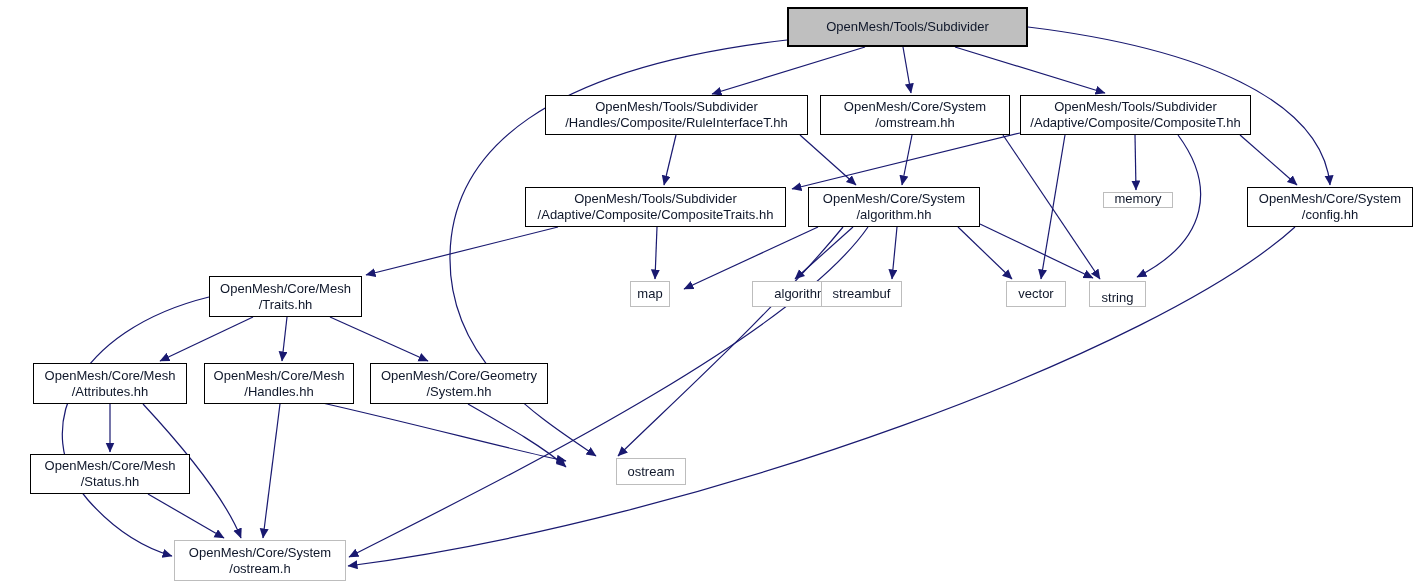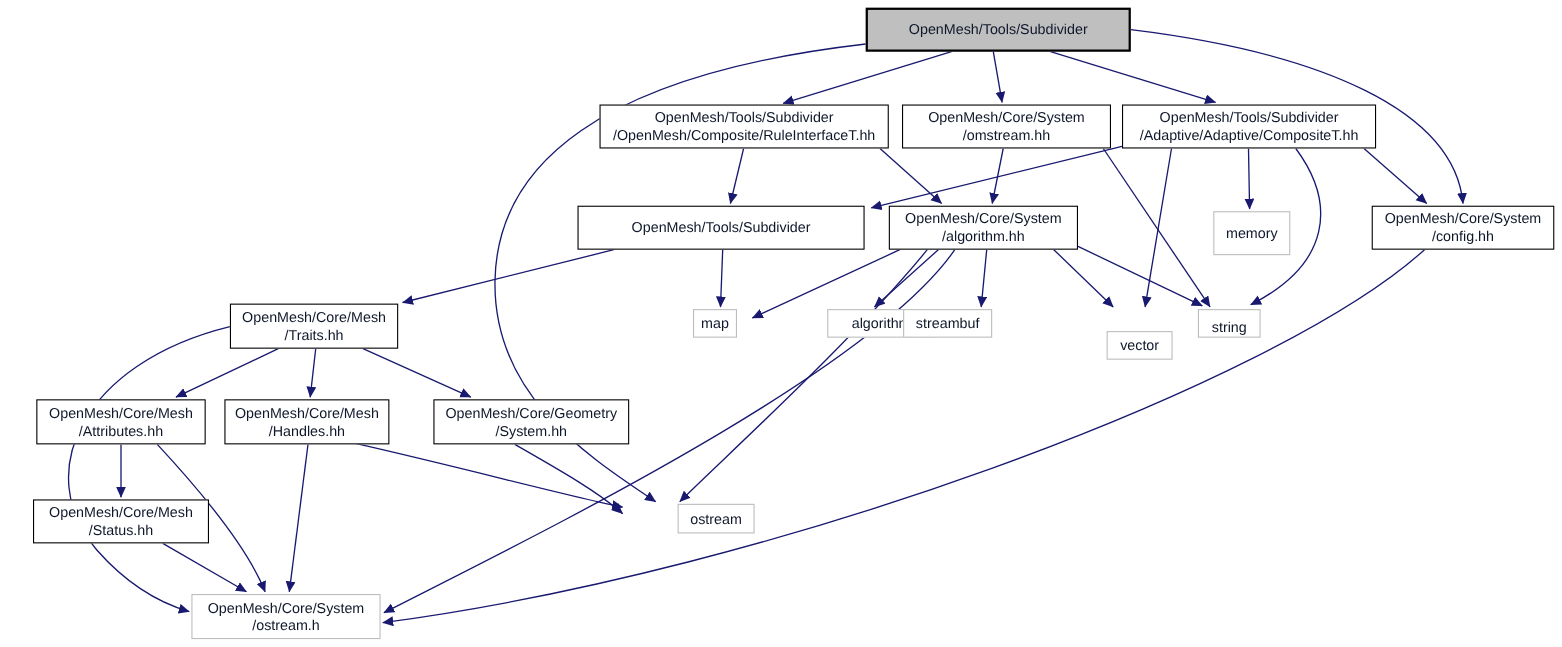--- a/index.html
+++ b/index.html
@@ -62,72 +62,73 @@
       <path d="M148,494 L224,538" class="edge" stroke="#191970" marker-end="url(#arrow)"></path>
       <path d="M280,404 L263,538" class="edge" stroke="#191970" marker-end="url(#arrow)"></path>
       <path d="M318,402 C420,425 520,452 566,461" class="edge" stroke="#191970" marker-end="url(#arrow)"></path>
       <path d="M468,404 C510,428 545,448 566,467" class="edge" stroke="#191970" marker-end="url(#arrow)"></path>
     </svg>
 <div class="node root" style="left: 787px; top: 7px; width: 241px; height: 40px; background: rgb(191, 191, 191);">
       <span>OpenMesh/Tools/Subdivider</span>
     </div>
     <div class="node int" style="left: 545px; top: 95px; width: 263px; height: 40px;">
       <span>OpenMesh/Tools/Subdivider</span>
-      <span>/OpenMesh/Composite/RuleInterfaceT.hh</span>
+      <span>/Handles/Composite/RuleInterfaceT.hh</span>
     </div>
     <div class="node int" style="left: 820px; top: 95px; width: 190px; height: 40px;">
       <span>OpenMesh/Core/System</span>
       <span>/omstream.hh</span>
     </div>
     <div class="node int" style="left: 1020px; top: 95px; width: 231px; height: 40px;">
       <span>OpenMesh/Tools/Subdivider</span>
-      <span>/Adaptive/Adaptive/CompositeT.hh</span>
+      <span>/Adaptive/Composite/CompositeT.hh</span>
     </div>
     <div class="node int" style="left: 525px; top: 187px; width: 261px; height: 40px;">
       <span>OpenMesh/Tools/Subdivider</span>
+      <span>/Adaptive/Composite/CompositeTraits.hh</span>
     </div>
     <div class="node int" style="left: 808px; top: 187px; width: 172px; height: 40px;">
       <span>OpenMesh/Core/System</span>
       <span>/algorithm.hh</span>
     </div>
-    <div class="node leaf" style="left: 1103px; top: 192px; width: 70px; height: 40px;">
+    <div class="node leaf" style="left: 1103px; top: 192px; width: 70px; height: 16px; justify-content: flex-end;">
       <span>memory</span>
     </div>
     <div class="node int" style="left: 1247px; top: 187px; width: 166px; height: 40px;">
       <span>OpenMesh/Core/System</span>
       <span>/config.hh</span>
     </div>
     <div class="node leaf" style="left: 630px; top: 281px; width: 40px; height: 26px;">
       <span>map</span>
     </div>
     <div class="node leaf" style="left: 752px; top: 281px; width: 98px; height: 26px;">
       <span>algorithm</span>
     </div>
     <div class="node leaf" style="left: 821px; top: 281px; width: 81px; height: 26px;">
       <span>streambuf</span>
     </div>
-    <div class="node leaf" style="left: 1006px; top: 281px; width: 60px; height: 26px; margin-top: 20px;">
+    <div class="node leaf" style="left: 1006px; top: 281px; width: 60px; height: 26px;">
       <span>vector</span>
     </div>
     <div class="node leaf" style="left: 1089px; top: 281px; width: 57px; height: 26px; justify-content: flex-end;">
       <span>string</span>
     </div>
     <div class="node int" style="left: 209px; top: 276px; width: 153px; height: 41px;">
       <span>OpenMesh/Core/Mesh</span>
       <span>/Traits.hh</span>
     </div>
     <div class="node int" style="left: 33px; top: 363px; width: 154px; height: 41px;">
       <span>OpenMesh/Core/Mesh</span>
       <span>/Attributes.hh</span>
     </div>
     <div class="node int" style="left: 204px; top: 363px; width: 150px; height: 41px;">
       <span>OpenMesh/Core/Mesh</span>
       <span>/Handles.hh</span>
     </div>
-    <div class="node int" style="left: 370px; top: 363px; width: 178px; height: 41px; margin-left: 24px;">
+    <div class="node int" style="left: 370px; top: 363px; width: 178px; height: 41px;">
       <span>OpenMesh/Core/Geometry</span>
       <span>/System.hh</span>
     </div>
     <div class="node int" style="left: 30px; top: 454px; width: 160px; height: 40px;">
       <span>OpenMesh/Core/Mesh</span>
       <span>/Status.hh</span>
     </div>
     <div class="node leaf" style="left: 568px; top: 458px; width: 70px; height: 27px; margin-left: 48px;">
       <span>ostream</span>
     </div>

